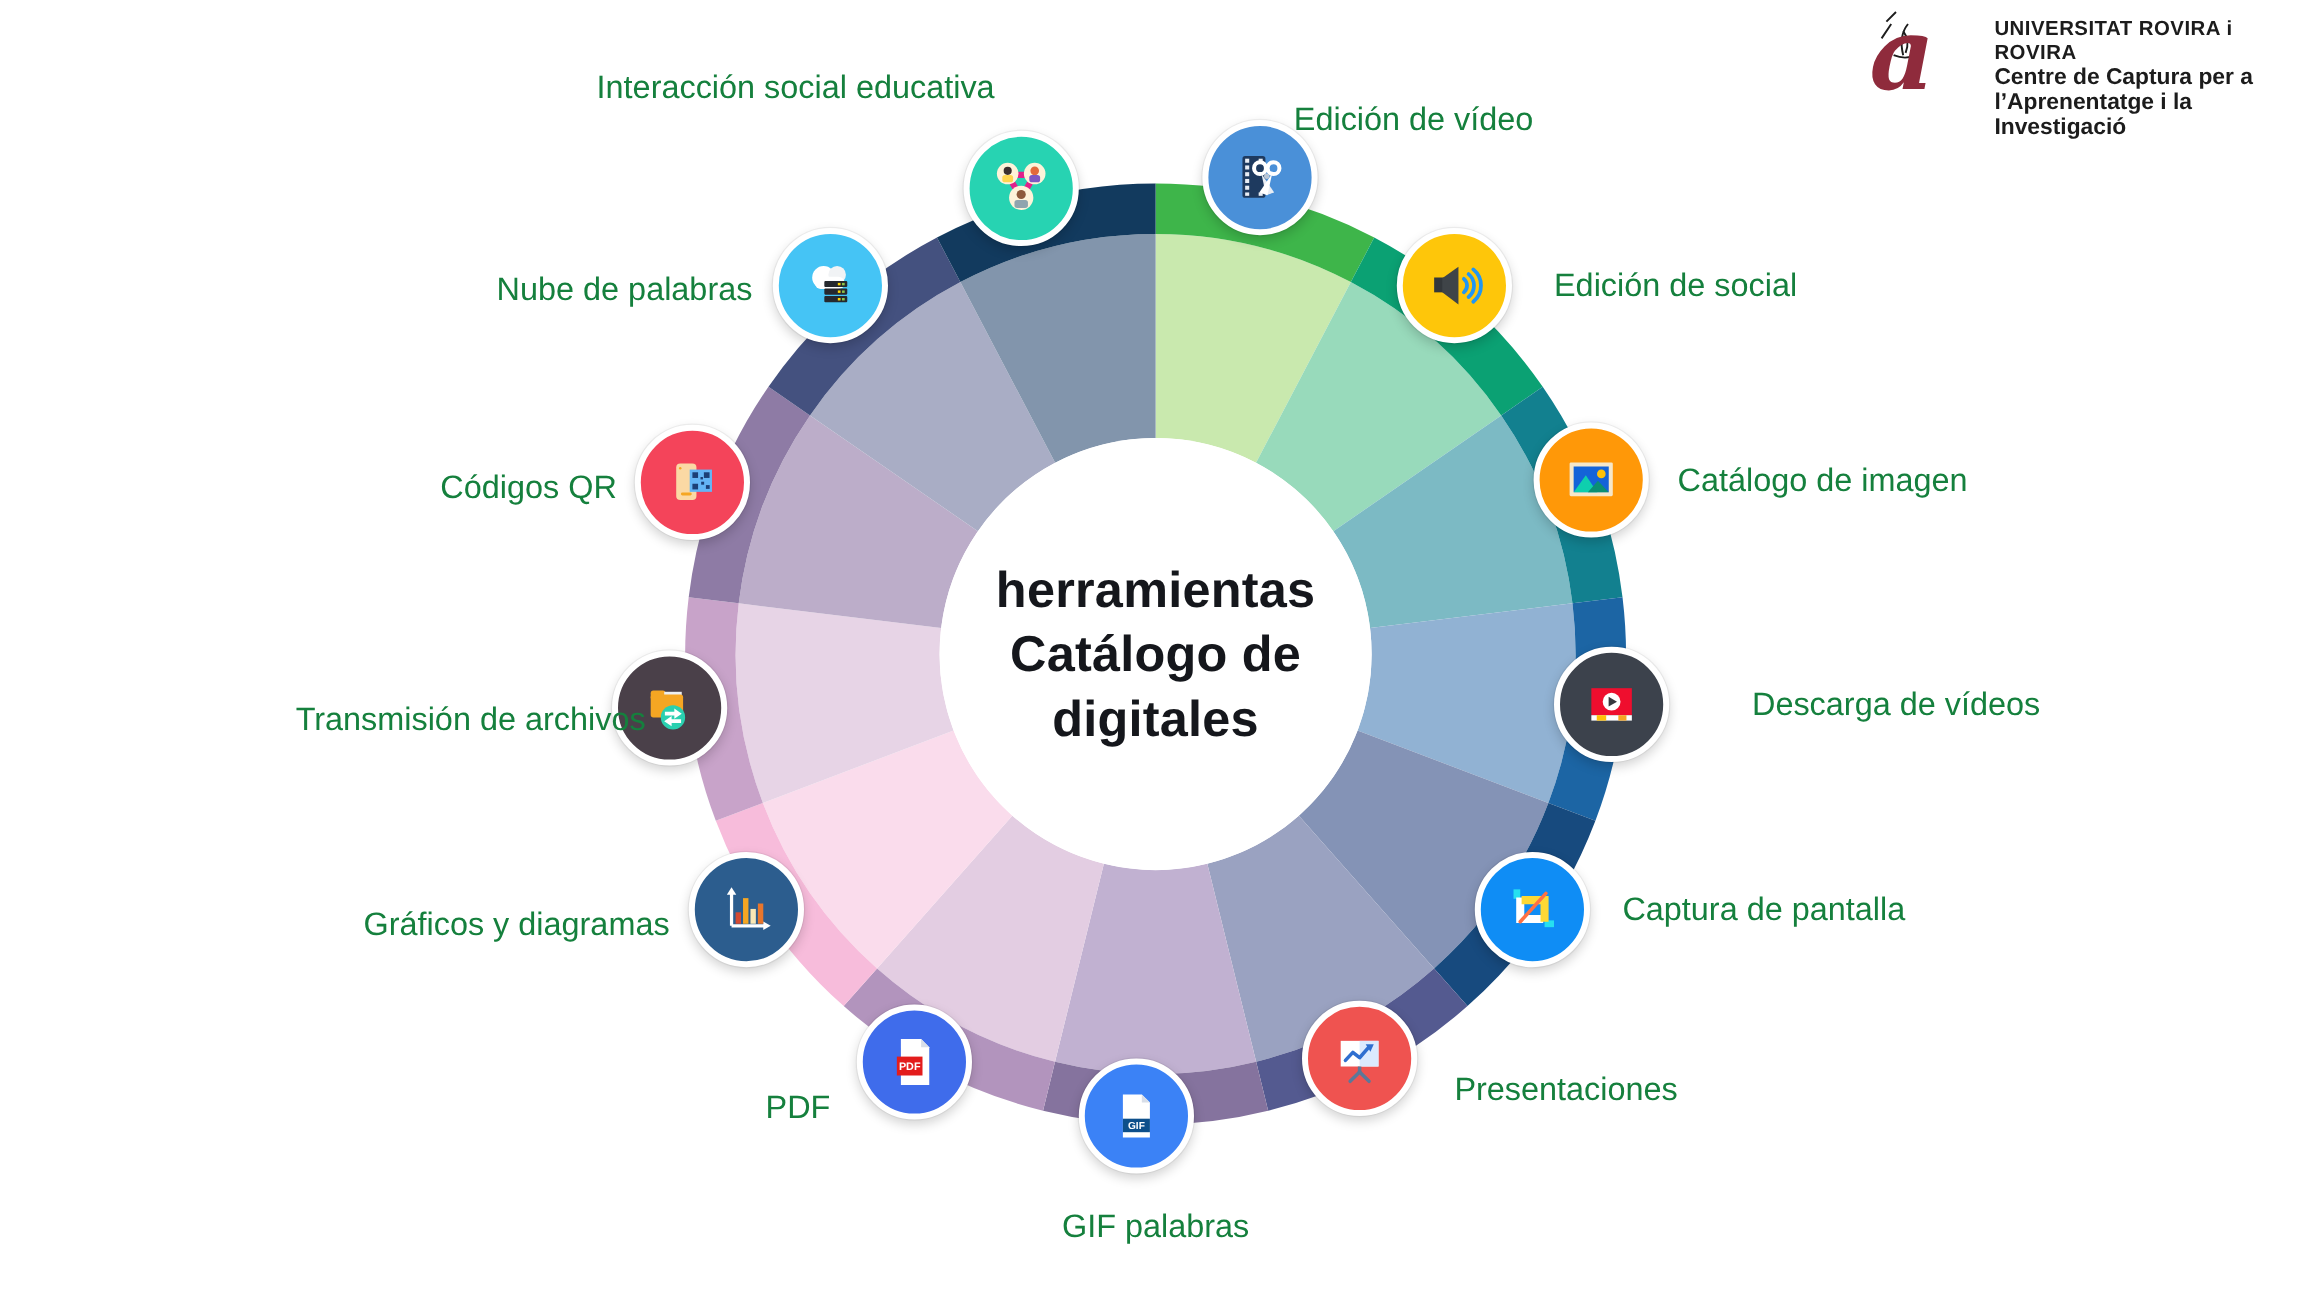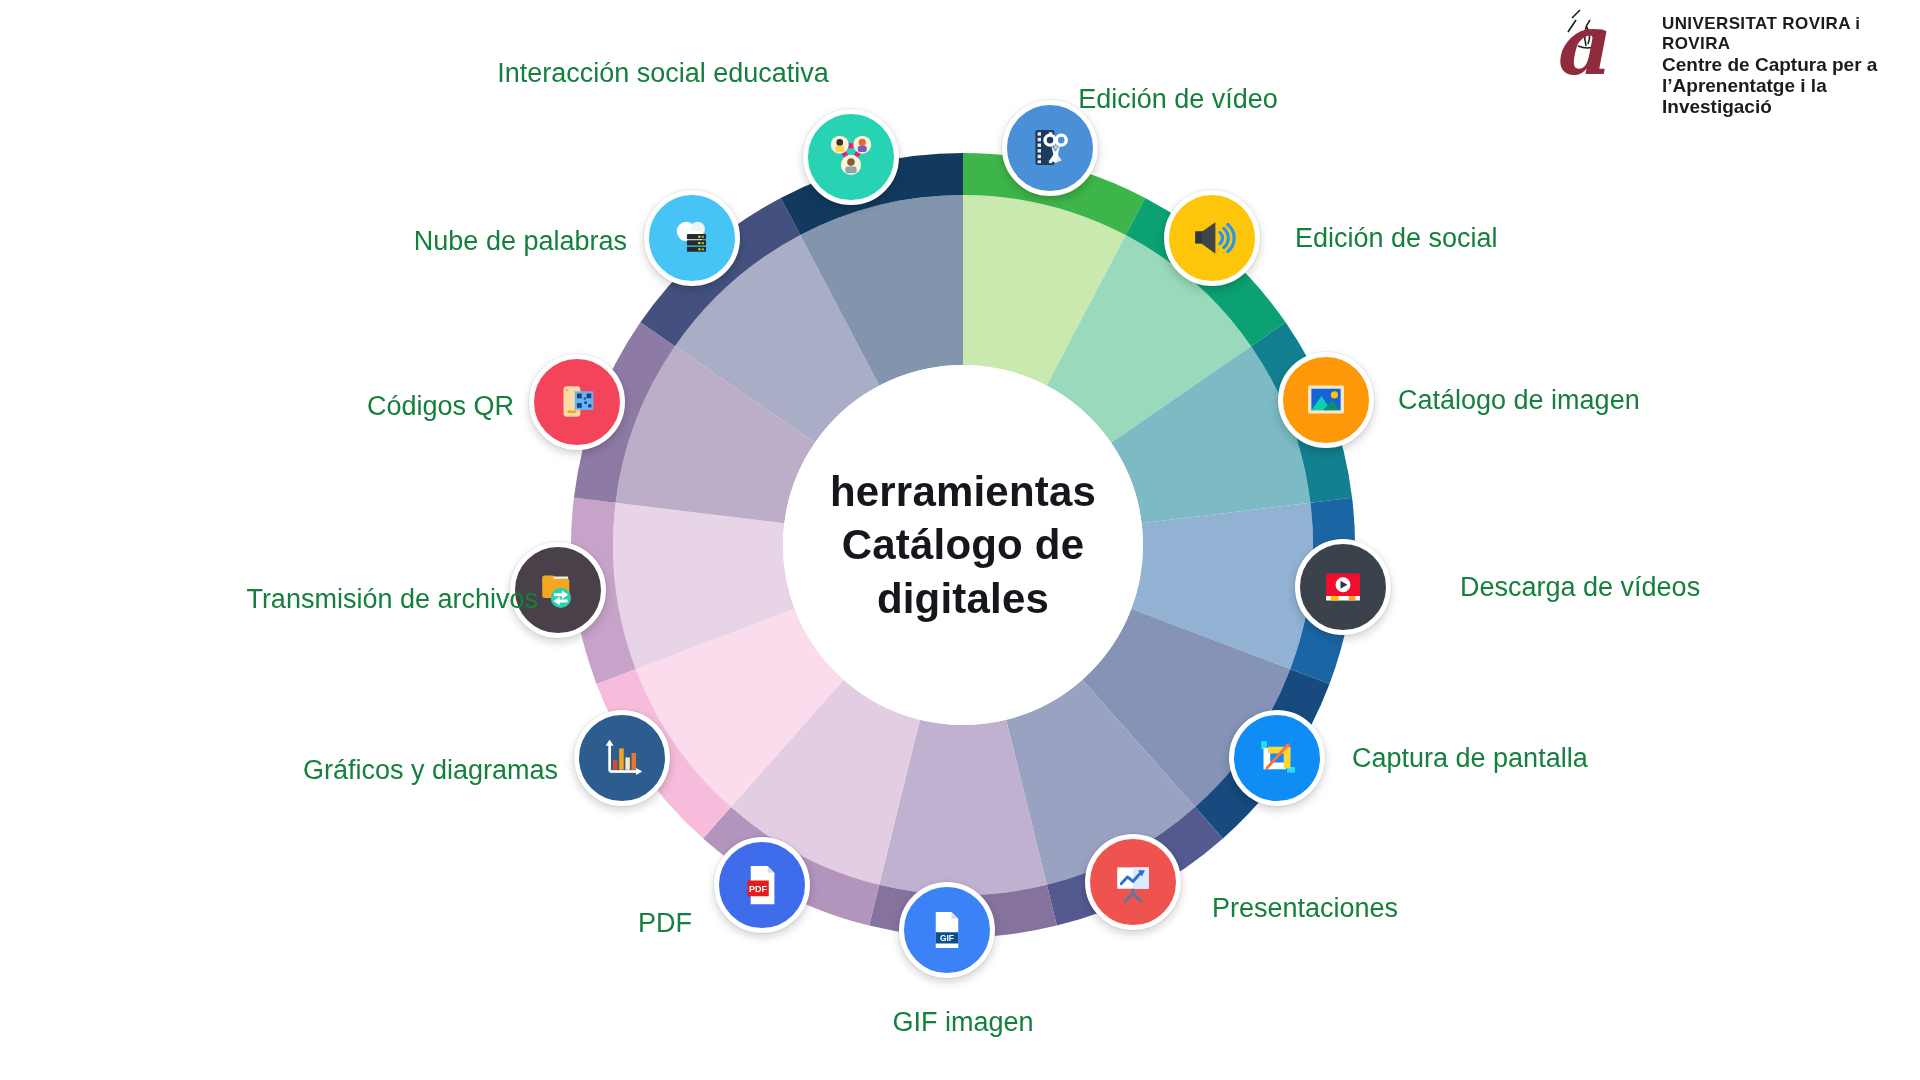--- a/index.html
+++ b/index.html
@@ -241,21 +241,21 @@
       <rect x="19" y="32.5" width="10" height="6" rx="2" fill="#90a4ae"></rect>
     </svg>
   </div>
 
   <span class="label anchor-center" style="left:1178px;top:44px;margin-top:39px;">Edición de vídeo</span>
   <span class="label" style="left:1295px;top:222px;">Edición de social</span>
   <span class="label" style="left:1398px;top:384px;">Catálogo de imagen</span>
   <span class="label" style="left:1420px;top:571px;margin-left:40px;">Descarga de vídeos</span>
   <span class="label" style="left:1352px;top:742px;">Captura de pantalla</span>
   <span class="label" style="left:1212px;top:892px;">Presentaciones</span>
-  <span class="label anchor-center" style="left:963px;top:1006px;">GIF imagen</span>
+  <span class="label anchor-center" style="left:963px;top:1006px;">GIF palabras</span>
   <span class="label anchor-right" style="left:692px;top:907px;">PDF</span>
   <span class="label anchor-right" style="left:558px;top:754px;">Gráficos y diagramas</span>
   <span class="label anchor-right" style="left:498px;top:583px;margin-left:40px;">Transmisión de archivos</span>
   <span class="label anchor-right" style="left:514px;top:390px;">Códigos QR</span>
   <span class="label anchor-right" style="left:627px;top:225px;">Nube de palabras</span>
   <span class="label anchor-center" style="left:663px;top:57px;">Interacción social educativa</span>
 
   <div class="logo">
     <div class="logo-mark">
       <svg width="102" height="80" viewBox="0 0 102 80">

